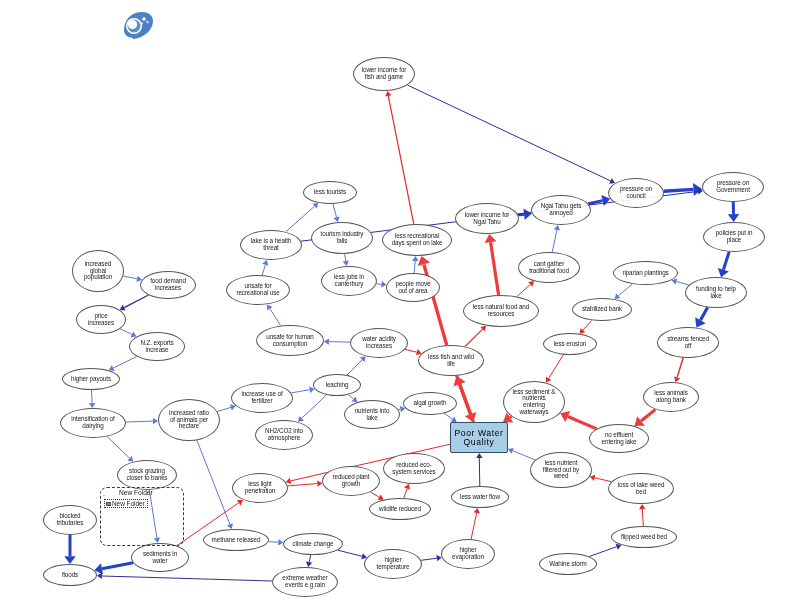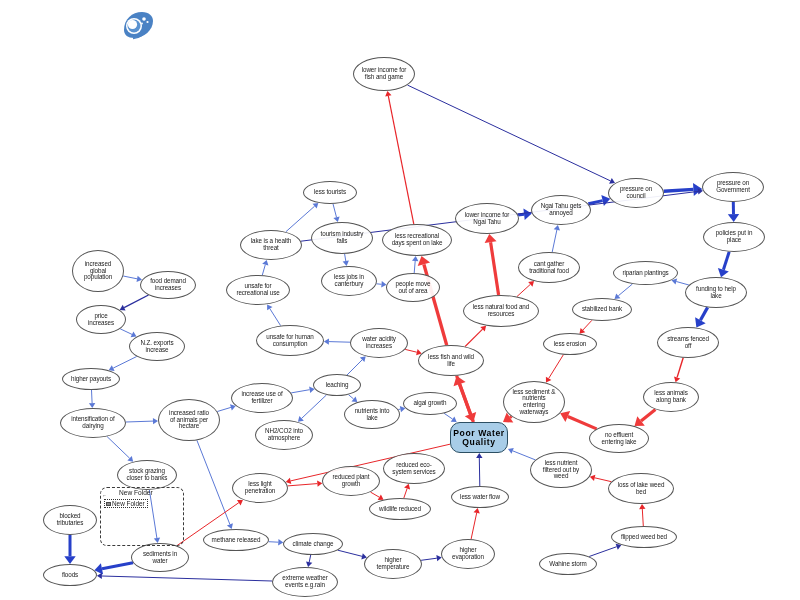--- a/index.html
+++ b/index.html
@@ -32,24 +32,24 @@
     letter-spacing: -0.1px;
     border: 1px solid #555555;
     border-radius: 50%;
     background: rgba(255,255,255,0.92);
     font-size: 6.3px;
     padding: 1px 2px;
     z-index: 5;
     white-space: pre-line;
   }
   .node.central {
-    border-radius: 10px;
+    border-radius: 2px;
     border: 1px solid #2c4f63;
     background: #a8cde8;
-    font-weight: bold;
+    font-weight: normal;
     font-size: 8.6px;
     letter-spacing: 0.6px;
     color: #000000;
     z-index: 7;
   }
   #logo {
     position: absolute;
     left: 120px; top: 8px;
     width: 34px; height: 34px;
     z-index: 9;

